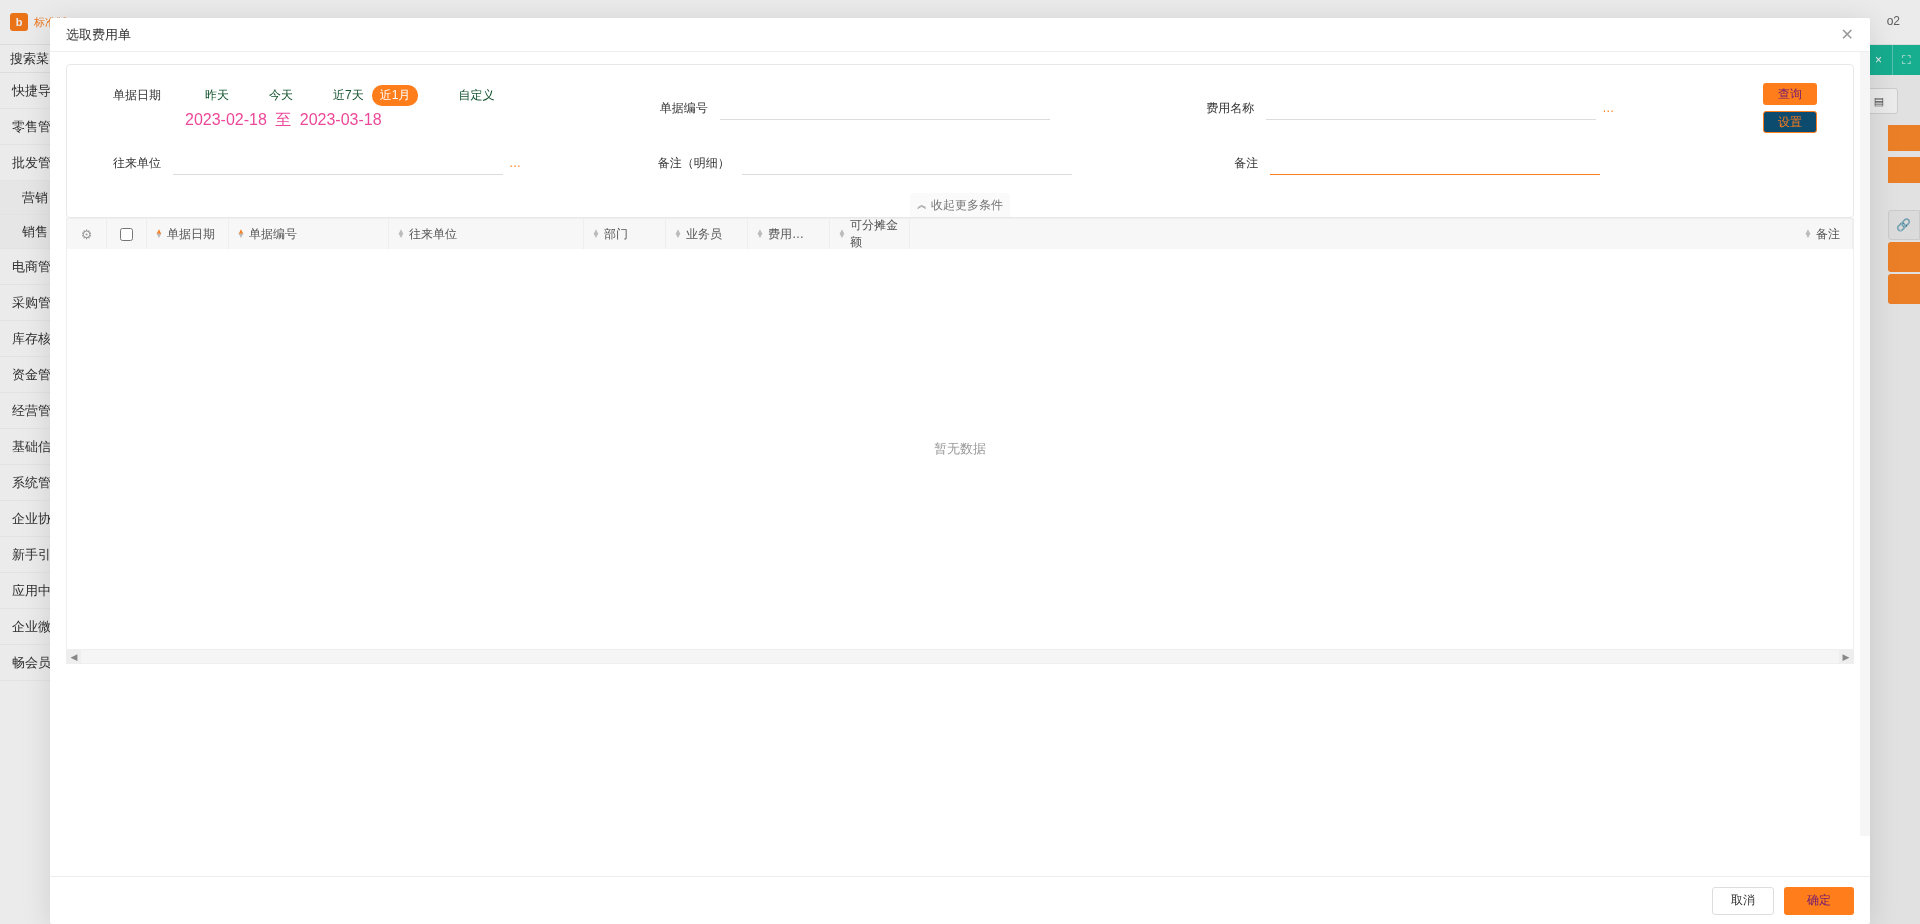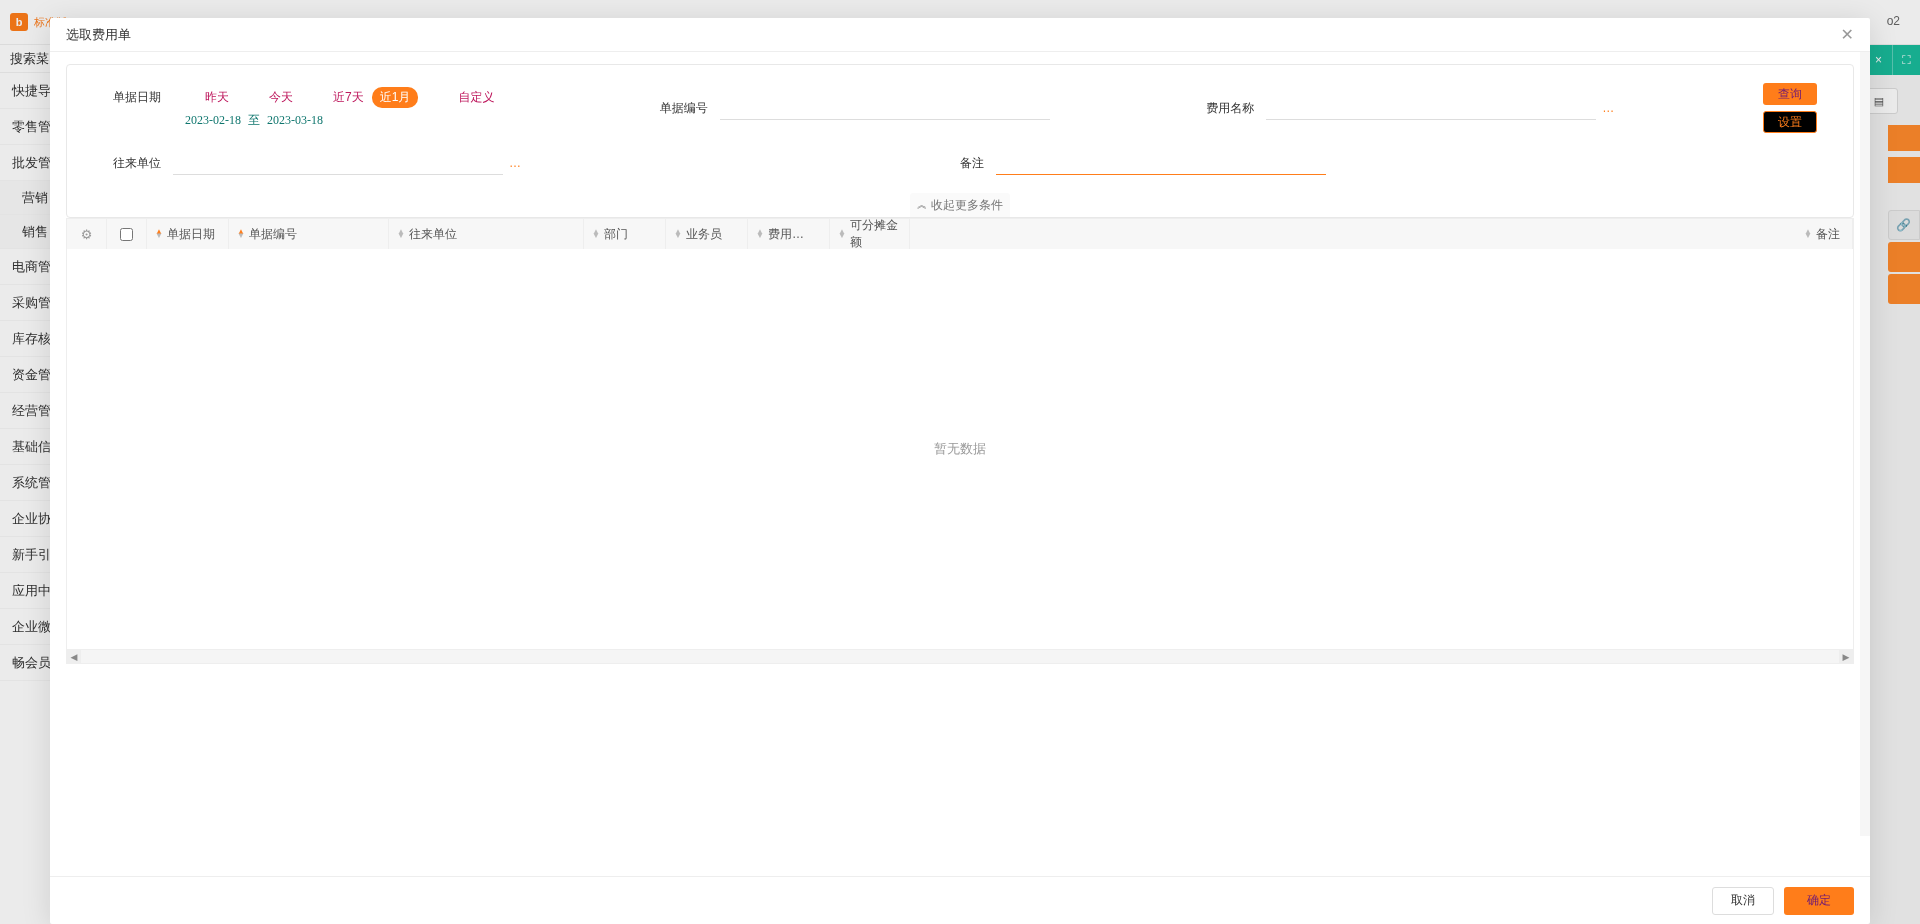--- a/index.html
+++ b/index.html
@@ -34,30 +34,30 @@
 .modal-close { margin-left: auto; font-size: 16px; color: #999; cursor: pointer; }
 .modal-body { flex: 1; overflow: auto; padding: 12px 16px 0 16px; position: relative; }
 .modal-scroll-right { position:absolute; right:0; top:0; bottom:40px; width:10px; background:#f6f6f6; }
 
 
 .filter-box { border: 1px solid #e8e8e8; border-radius: 4px; padding: 18px 36px 0 36px; position: relative; }
 .filter-row { display: flex; gap: 40px; margin-bottom: 18px; }
 .filter-group { display: flex; align-items: center; }
 .filter-label { width: 70px; text-align: right; padding-right: 12px; color: #333; }
 .date-opts { display: flex; align-items: center; gap: 8px; }
-.date-opt { font-size: 12px; color: #be185d; cursor: pointer; padding-left: 32px; }
+.date-opt { font-size: 12px; color: #14532d; cursor: pointer; padding-left: 32px; }
 .date-opt.active { background: #ff7d1a; color: #fff; padding: 2px 8px; border-radius: 10px; }
-.date-range { font-size: 12px; color: #0f766e; font-family: Liberation Serif, serif; }
+.date-range { font-size: 16px; color: #ec4899; }
 .filter-input { border: none; border-bottom: 1px solid #ddd; height: 24px; width: 330px; outline: none; font-size: 12px; padding: 0 4px; }
 .filter-input.focused { border-bottom-color: #ff7d1a; }
 .ellipsis-btn { color: #ff7d1a; font-size: 12px; cursor: pointer; padding: 0 6px; }
 .filter-actions { margin-left: auto; display: flex; flex-direction: column; gap: 6px; padding-left: 20px; align-items: flex-end; }
 .btn { height: 22px; padding: 0 14px; border-radius: 3px; font-size: 12px; cursor: pointer; display: flex; align-items: center; justify-content: center; border: 1px solid transparent; min-width: 50px; }
 .btn-primary { background: #ff7d1a; color: #701a75; }
-.btn-outline { background: #000000; color: #ff7d1a; border-color: #ff7d1a; }
+.btn-outline { background: #0c4a6e; color: #ff7d1a; border-color: #ff7d1a; }
 .collapse-bar { height: 24px; margin: 0 auto; display: flex; align-items: center; justify-content: center; gap: 4px; color: #777; font-size: 12px; cursor: pointer; background:#fafafa; width: 100px; border-radius: 3px 3px 0 0; }
 
 
 .detail-head { display: flex; align-items: baseline; gap: 10px; margin: 12px 0 6px 0; padding-left: 2px; }
 .detail-head .tab { font-size: 13px; font-weight: bold; color: #333; }
 .detail-head .sel { font-size: 13px; color: #333; }
 .detail-head .sel .bold { font-weight: bold; }
 .detail-head .sep { color: #ccc; }
 .detail-head .total { font-size: 12px; color: #999; }
 
@@ -184,20 +184,24 @@
           <span class="btn btn-outline">设置</span>
         </div>
       </div>
       <div class="filter-row">
         <div class="filter-group" style="flex:1;">
           <span class="filter-label">往来单位</span>
           <input class="filter-input" style="">
           <span class="ellipsis-btn">…</span>
         </div>
         <div class="filter-group" style="flex:1;">
+          <span class="filter-label" style="width:90px;">备注（明细）</span>
+          <input class="filter-input" style="">
+        </div>
+        <div class="filter-group" style="flex:1;">
           <span class="filter-label">备注</span>
           <input class="filter-input focused" style="">
         </div>
         <div style="width:68px;"></div>
       </div>
       <div class="collapse-bar">
         <span style="font-size:10px;">︽</span>
         <span>收起更多条件</span>
       </div>
     </div>

